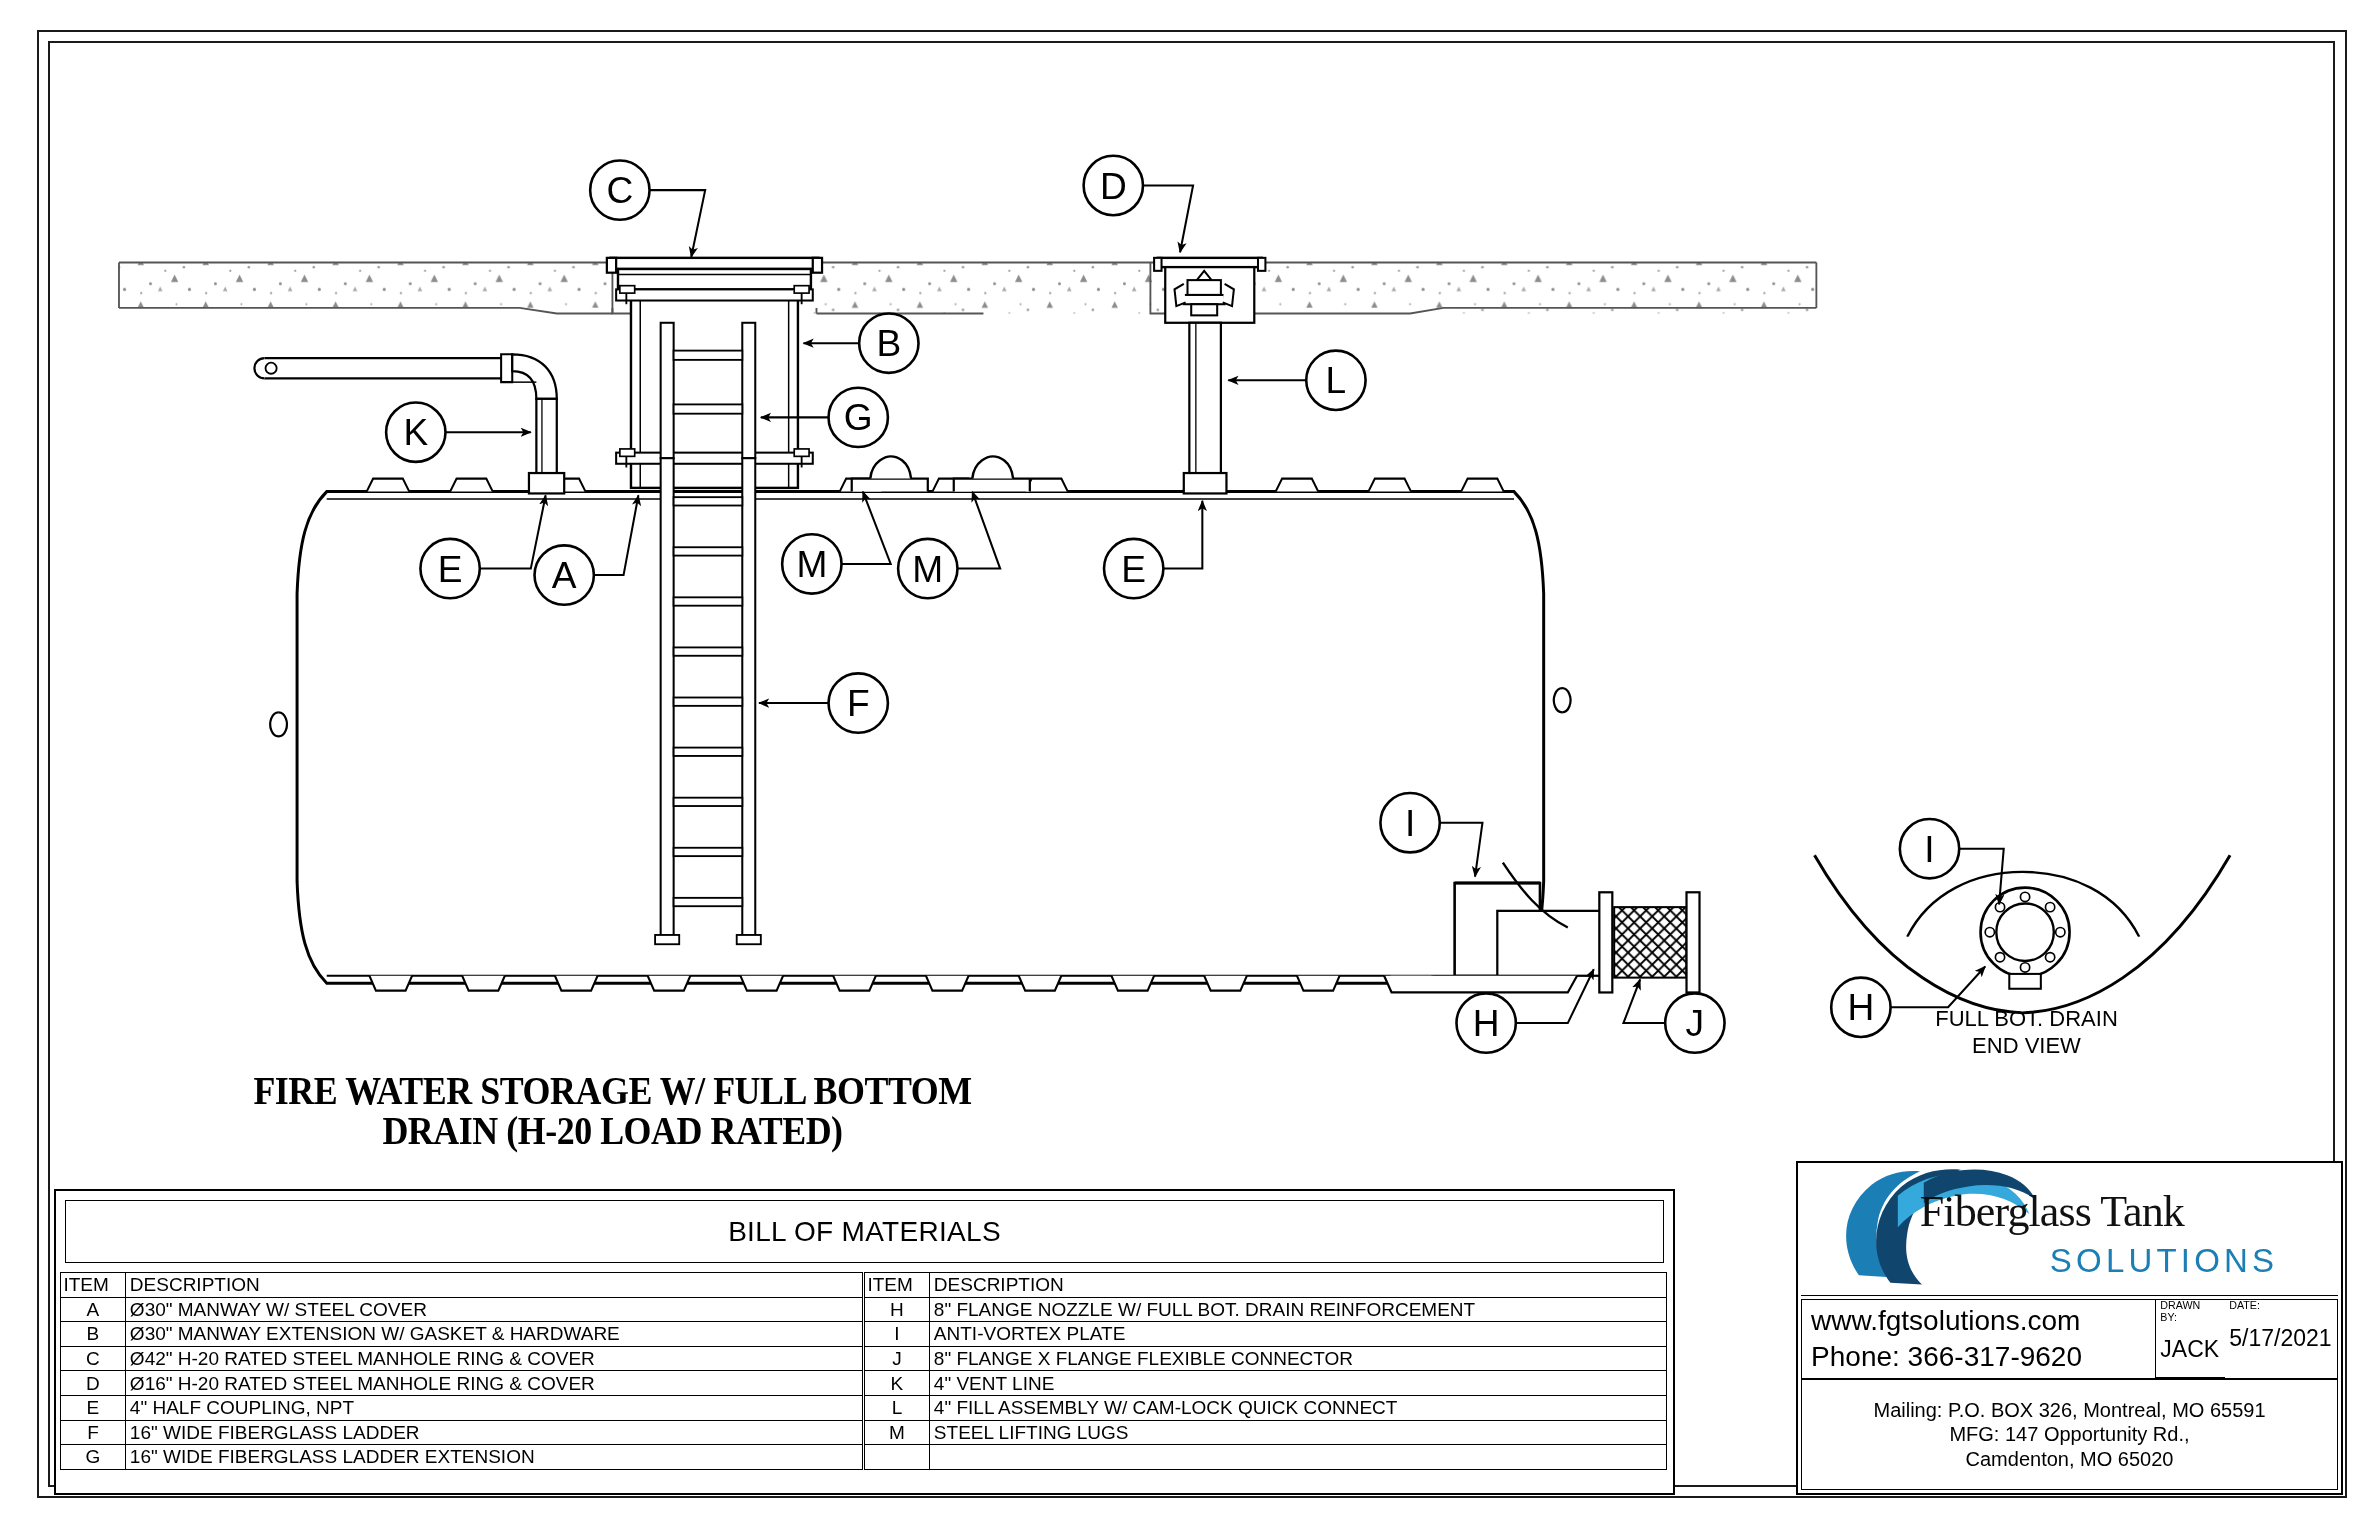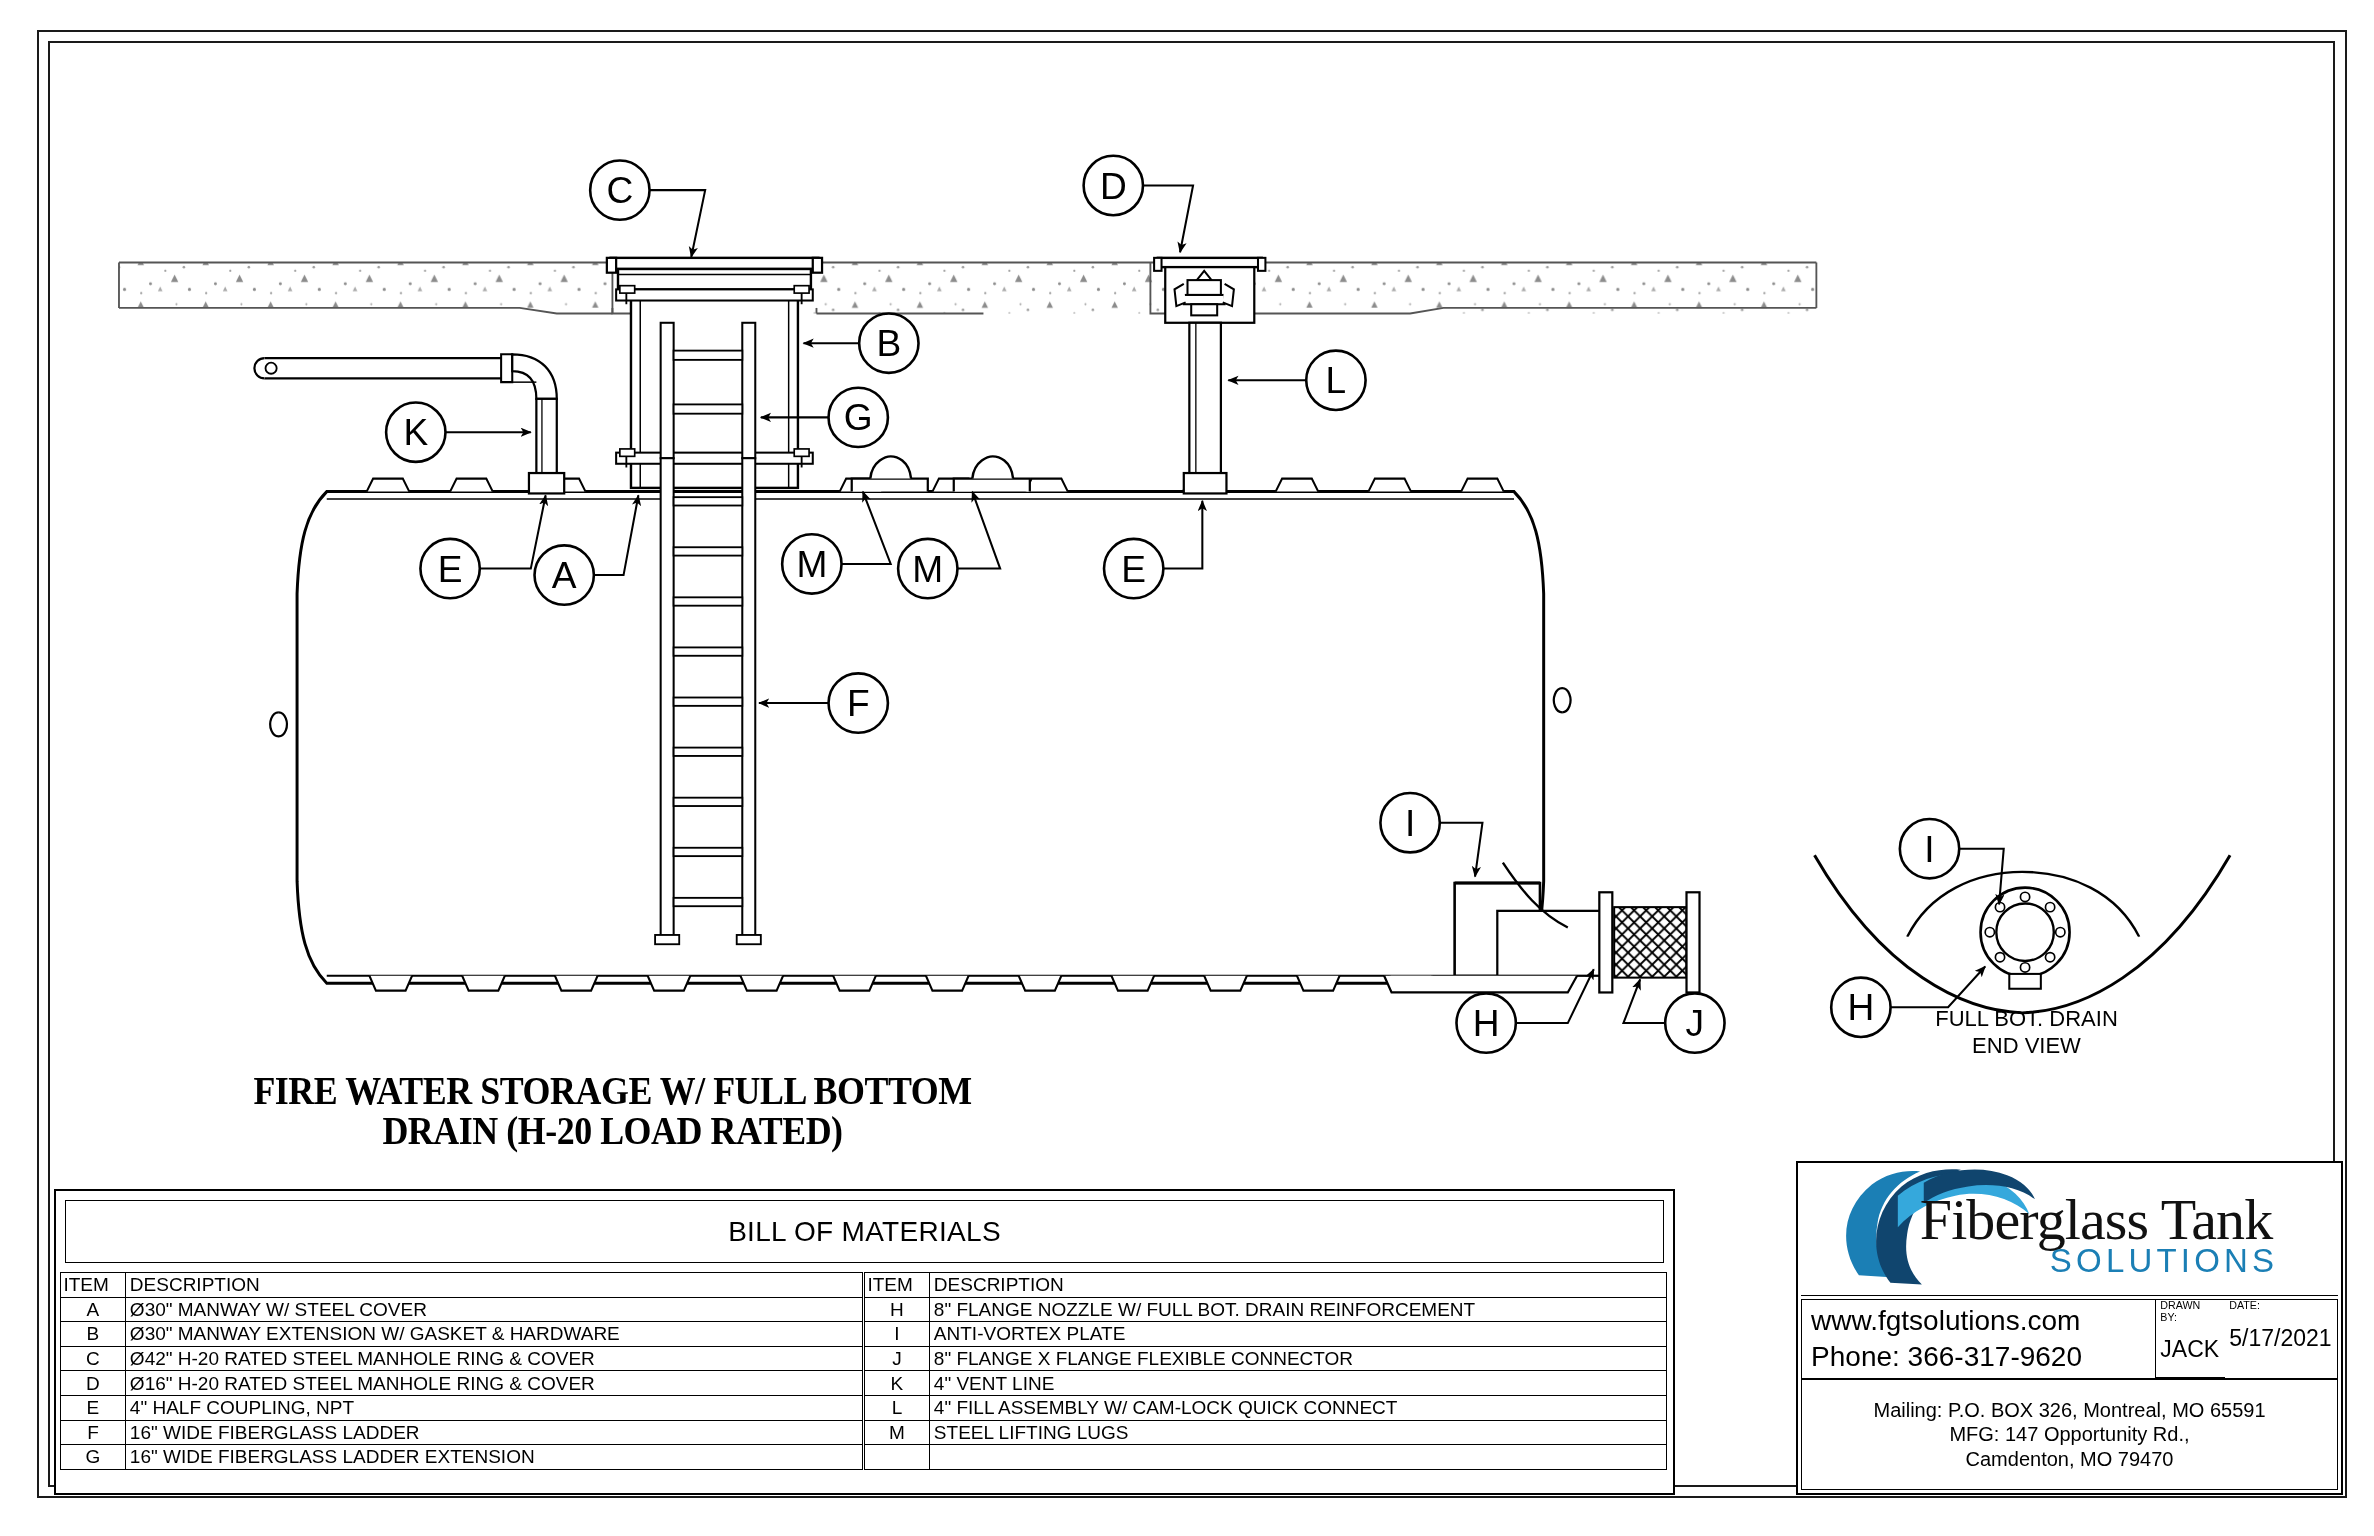--- a/index.html
+++ b/index.html
@@ -52,21 +52,21 @@
   .tb-meta-cell:first-child{border-bottom:1.9px solid #000;}
   .tb-lbl{font-size:10.7px;line-height:1.05;display:block;}
   .tb-val{font-size:23px;text-align:right;display:block;line-height:1.1;margin-top:14px;}
   #tb-addr{flex:1;margin:0 2.8px 2.8px 2.8px;border:1.9px solid #000;box-sizing:border-box;
            display:flex;flex-direction:column;align-items:center;justify-content:center;
            text-align:center;}
   #tb-addr div{font-size:20px;line-height:1.22;}
 
   
   .logo-word{position:absolute;font-family:"Liberation Serif", serif;
-             font-size:58px;color:#111;left:119px;top:20.4px;letter-spacing:-0.9px;}
+             font-size:44px;color:#111;left:119px;top:20.4px;letter-spacing:-0.9px;}
   .logo-sub{position:absolute;font-family:"Liberation Sans", sans-serif;
             font-size:33px;left:249px;top:76px;letter-spacing:4.2px;}
 
   
   #endview-caption{position:absolute;left:1841px;top:1006px;width:371px;
                    text-align:center;font-size:22px;line-height:1.22;}
 </style>
 </head>
 <body>
 
@@ -525,16 +525,16 @@
       <div class="tb-meta-cell">
         <span class="tb-lbl">DATE:</span>
         <span class="tb-val">5/17/2021</span>
       </div>
     </div>
   </div>
 
   <div id="tb-addr">
     <div>Mailing: P.O. BOX 326, Montreal, MO 65591</div>
     <div>MFG: 147 Opportunity Rd.,</div>
-    <div>Camdenton, MO 79470</div>
+    <div>Camdenton, MO 65020</div>
   </div>
 </div>
 
 
 </body></html>

